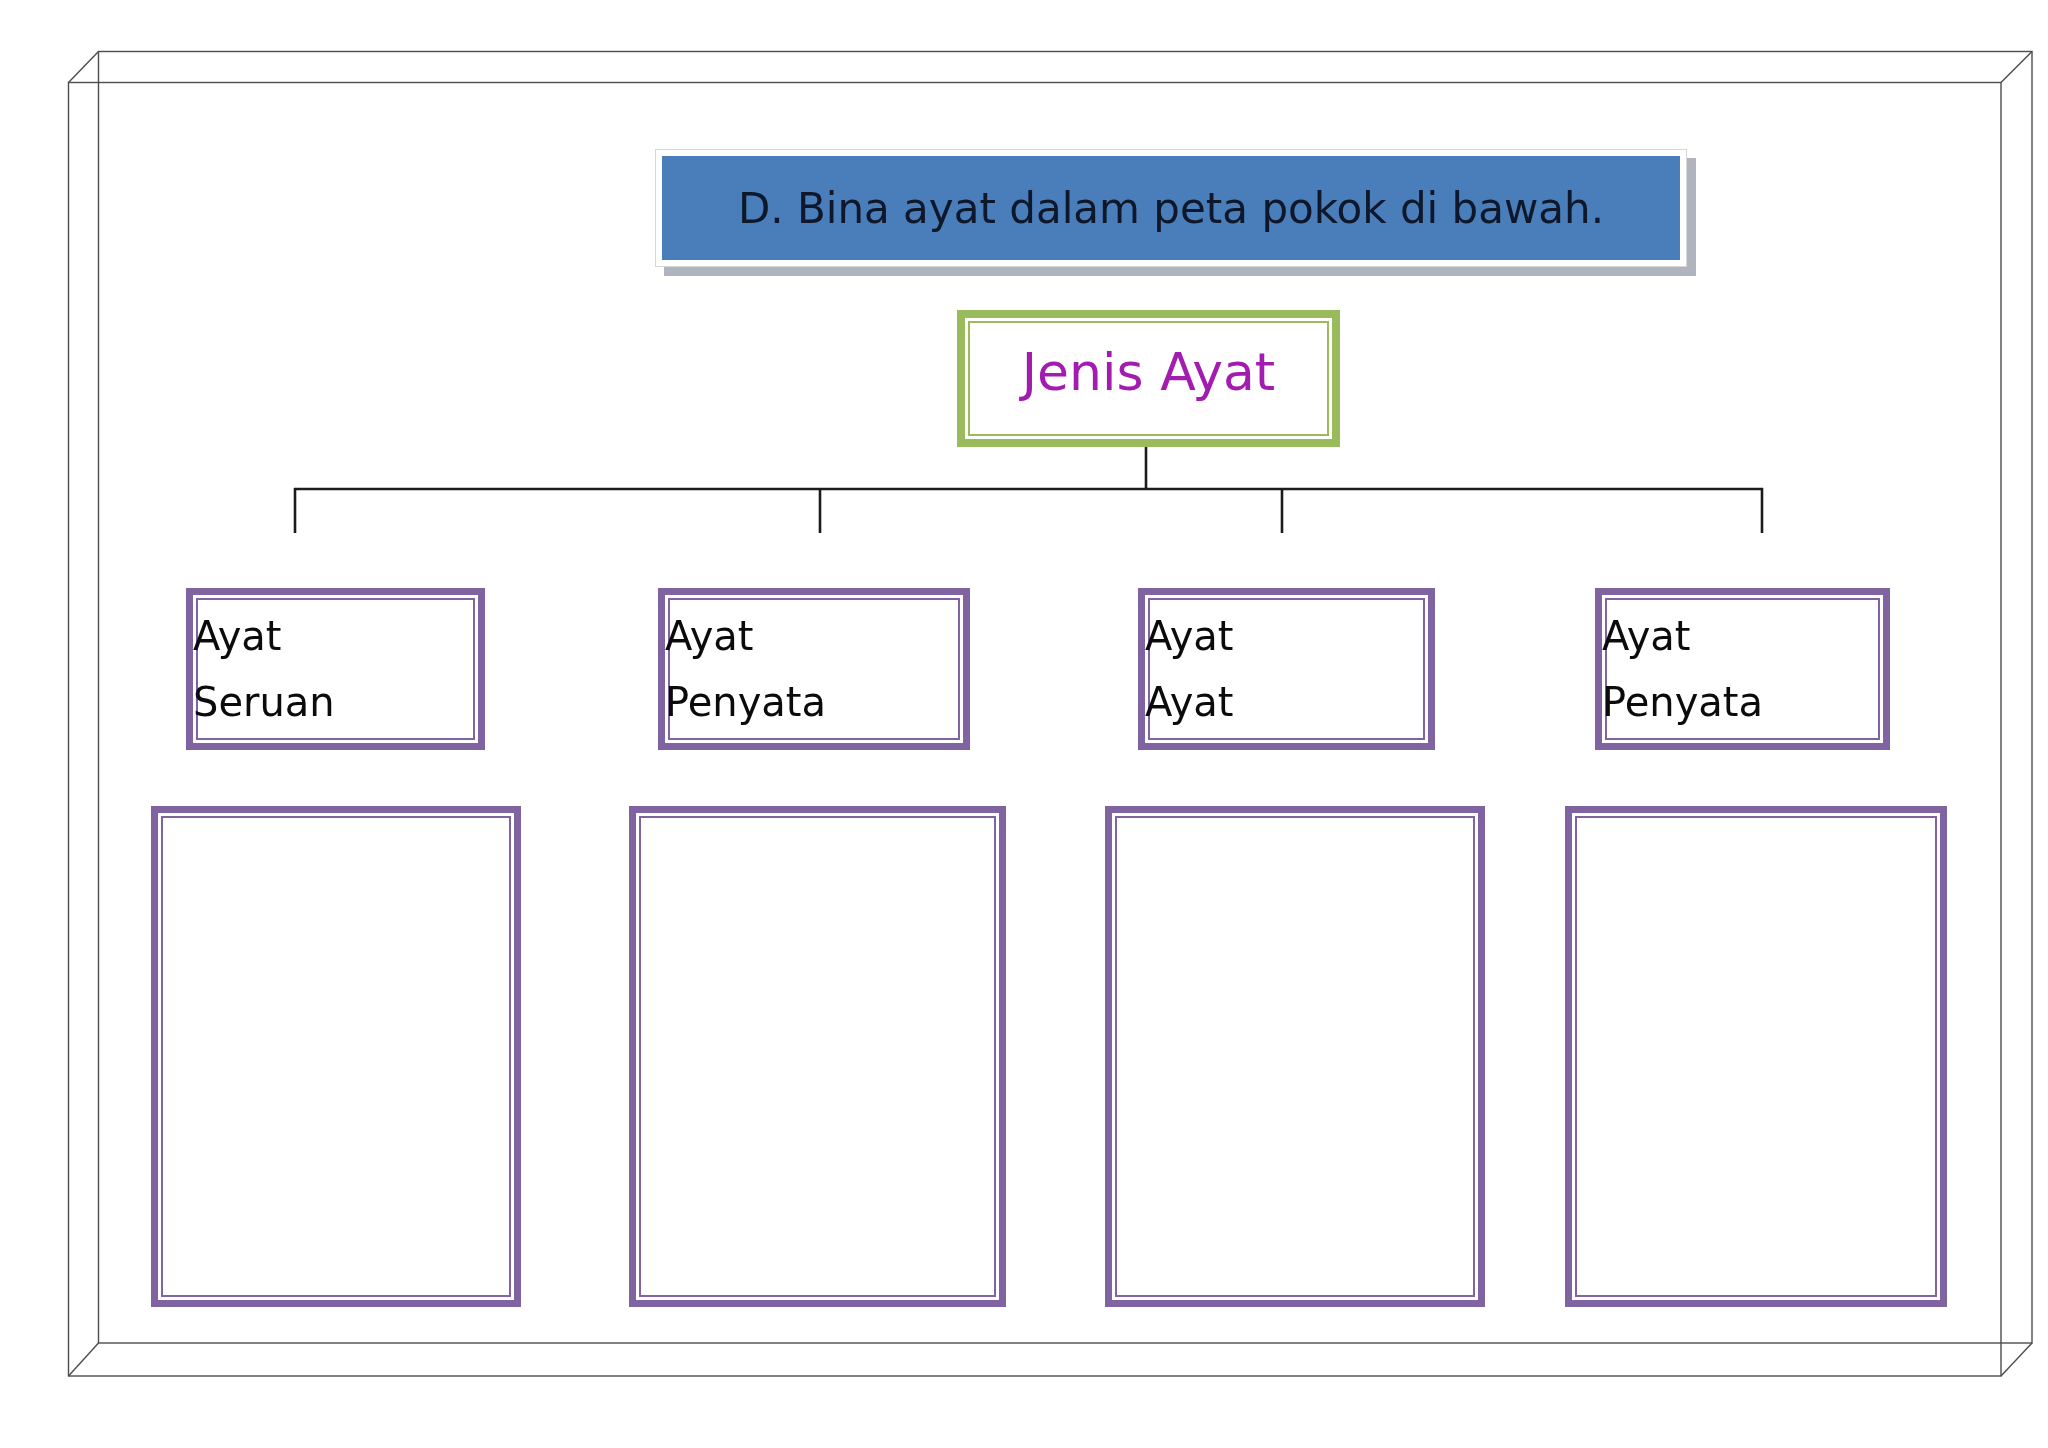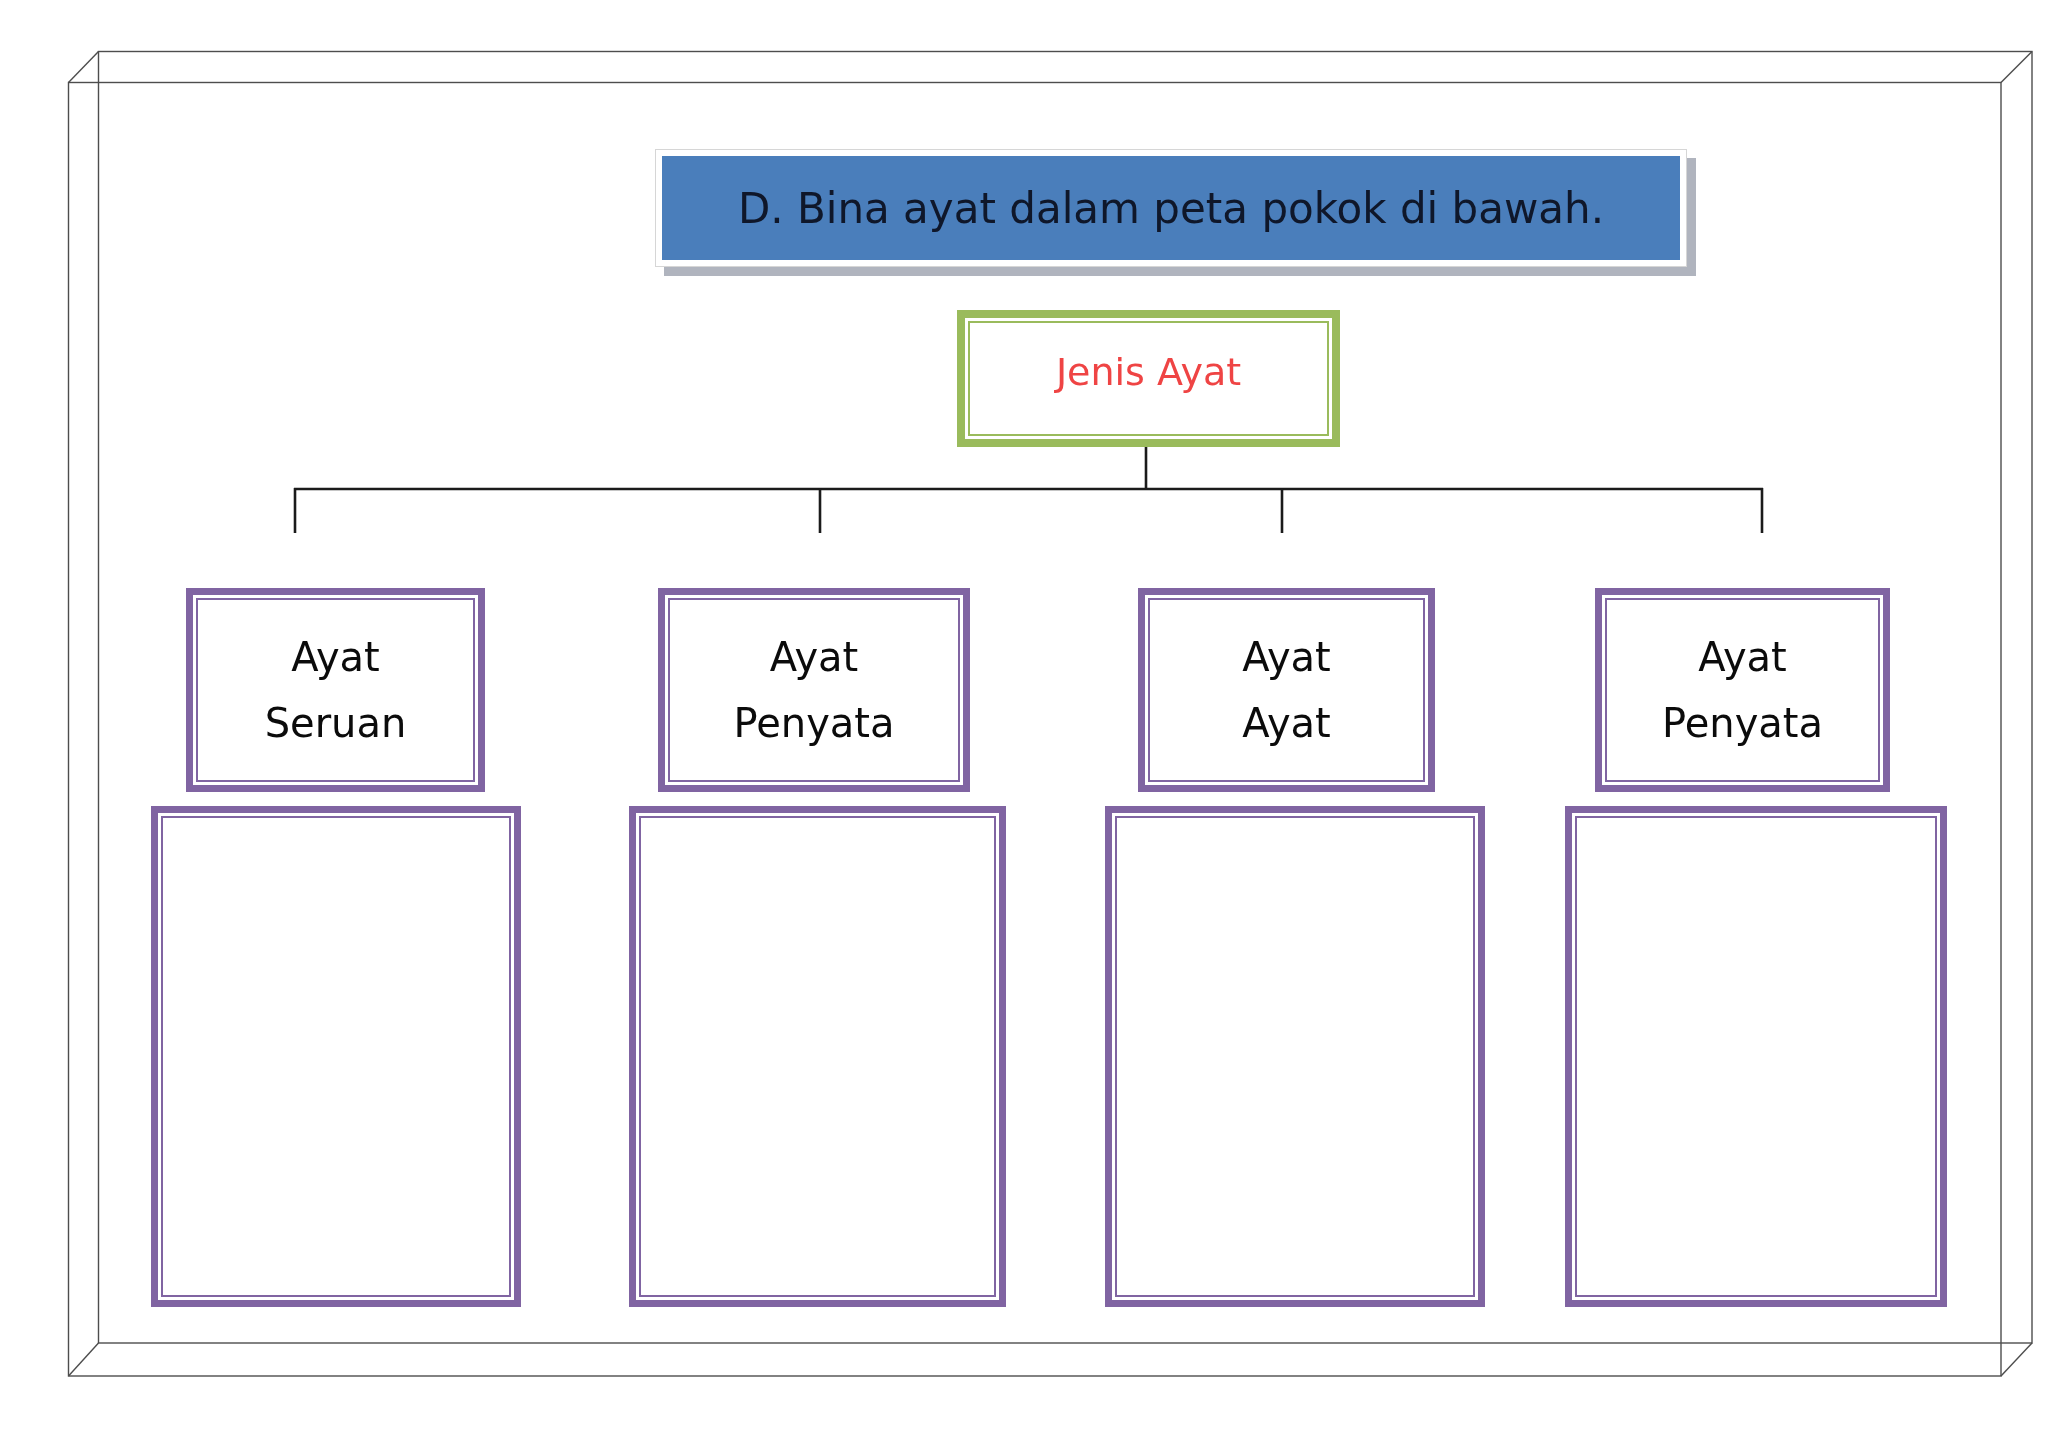--- a/index.html
+++ b/index.html
@@ -58,38 +58,37 @@
     height: 137px;
     background: #ffffff;
     border: 8px solid #9abb5c;
     box-shadow: inset 0 0 0 3px #ffffff, inset 0 0 0 5px #9abb5c;
     box-sizing: border-box;
     display: flex;
     align-items: center;
     justify-content: center;
   }
   .root-label {
-    font-size: 38px;
-    color: #ef4444;
+    font-size: 52px;
+    color: #a21caf;
     padding-bottom: 14px;
   }
   
   .purple-box {
     position: absolute;
     background: #ffffff;
     border: 7px solid #8064a2;
     box-shadow: inset 0 0 0 3px #ffffff, inset 0 0 0 5px #8064a2;
     box-sizing: border-box;
   }
   .branch-box {
     top: 588px;
-    height: 204px;
+    height: 162px;
     display: flex;
     flex-direction: column;
-    align-items: center;
     justify-content: center;
     gap: 22px;
   }
   .branch-line {
     font-size: 40px;
     color: #0b0b0b;
     line-height: 1.1;
   }
   .branch-1 { left: 186px; width: 299px; }
   .branch-2 { left: 658px; width: 312px; }

